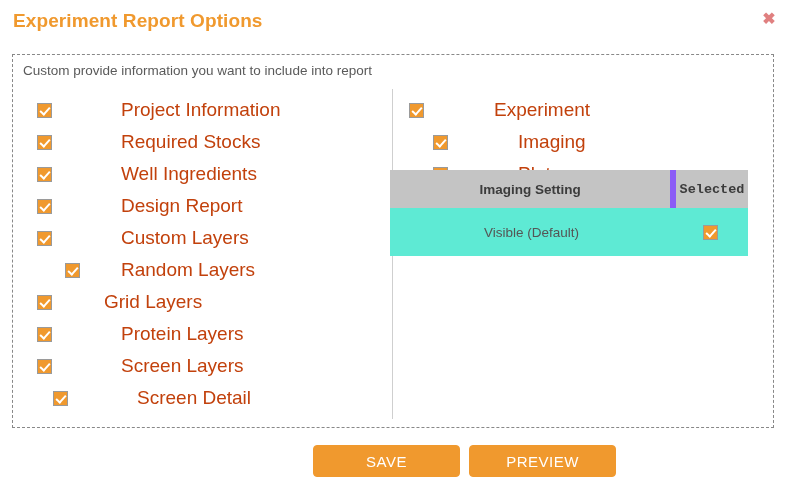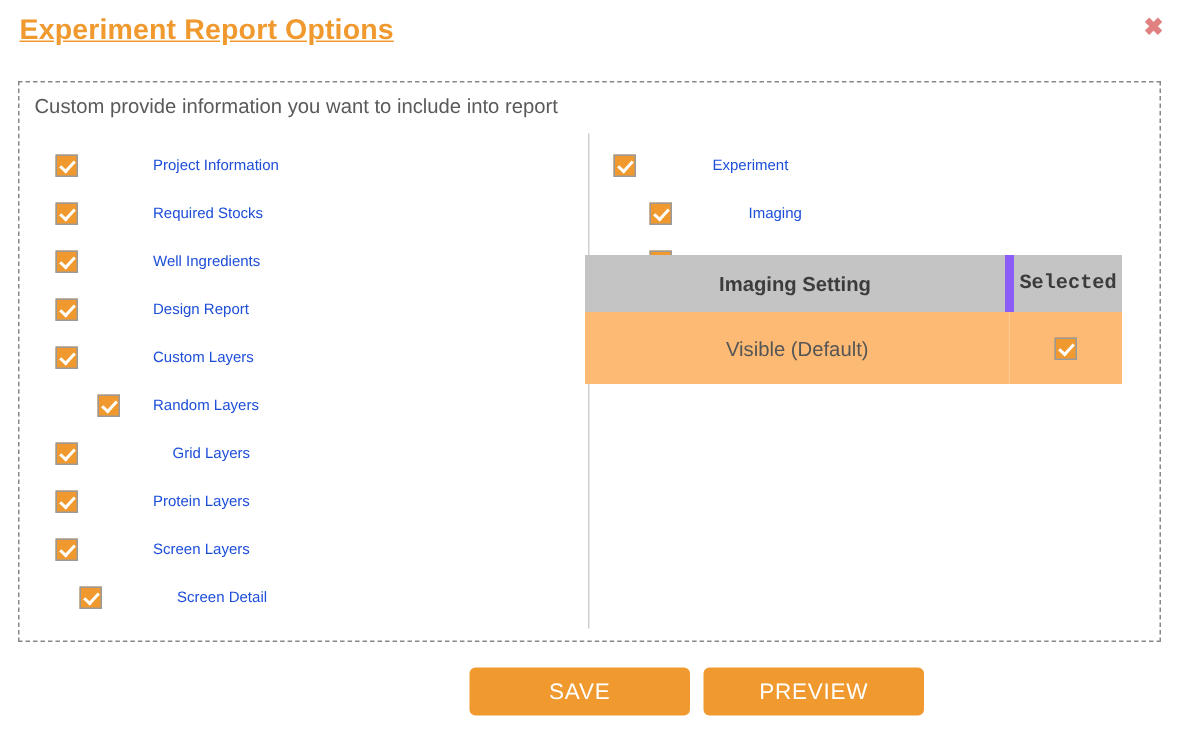--- a/index.html
+++ b/index.html
@@ -23,21 +23,20 @@
     width: 787px; height: 46px;
   }
   .dialog-title {
     position: absolute;
     left: 13px; top: 10px;
     font-size: 19px;
     font-weight: bold;
     color: #f0992e;
     letter-spacing: 0.1px;
     white-space: nowrap;
-    text-decoration: underline;
   }
   .close-x {
     position: absolute;
     left: 760px; top: 10px;
     width: 18px; height: 18px;
     font-size: 16px;
     font-weight: bold;
     line-height: 18px;
     text-align: center;
     color: #e08080;
@@ -95,24 +94,25 @@
   .cbox.checked::after {
     content: "";
     position: absolute;
     left: 4px; top: 1px;
     width: 4px; height: 8px;
     border: solid #ffffff;
     border-width: 0 2px 2px 0;
     transform: rotate(42deg);
   }
   .opt-label {
-    font-size: 10px;
-    color: #1d4ed8;
-    position: absolute;
-    white-space: nowrap;
+    font-size: 19px;
+    color: #c2410c;
+    position: absolute;
+    white-space: nowrap;
+    margin-left: 19px;
   }
 
   
   .img-table {
     position: absolute;
     left: 390px; top: 170px;
     width: 358px;
     border-collapse: collapse;
     font-size: 13.5px;
   }
@@ -132,21 +132,21 @@
     width: 72px;
     font-family: Liberation Mono, monospace;
   }
   .img-table tbody td {
     height: 48px;
     text-align: center;
     color: #555555;
     padding: 0;
     border: none;
   }
-  .img-table tbody tr.row-even td { background: #fdba74; }
+  .img-table tbody tr.row-even td { background: #5eead4; }
   .img-table tbody tr.row-odd  td { background: #f2f2f2; }
   .img-table tbody td .cbox { margin: 0 auto; }
   .cb-cell { display: flex; align-items: center; justify-content: center; }
 
   
   .footer {
     position: absolute;
     left: 0; top: 440px;
     width: 787px; height: 47px;
   }
@@ -214,21 +214,21 @@
       <div class="opt-row" style="left: 24px; top: 172px;">
         <span class="cbox checked"></span>
         <span class="opt-label" style="left: 65px;">Custom Layers</span>
       </div>
       <div class="opt-row" style="left: 24px; top: 204px; padding-left: 28px;">
         <span class="cbox checked"></span>
         <span class="opt-label" style="left: 65px;">Random Layers</span>
       </div>
       <div class="opt-row" style="left: 24px; top: 236px;">
         <span class="cbox checked"></span>
-        <span class="opt-label" style="left: 78px;">Grid Layers</span>
+        <span class="opt-label" style="left: 48px;">Grid Layers</span>
       </div>
       <div class="opt-row" style="left: 24px; top: 268px;">
         <span class="cbox checked"></span>
         <span class="opt-label" style="left: 65px;">Protein Layers</span>
       </div>
       <div class="opt-row" style="left: 24px; top: 300px;">
         <span class="cbox checked"></span>
         <span class="opt-label" style="left: 65px;">Screen Layers</span>
       </div>
       <div class="opt-row" style="left: 40px; top: 332px; justify-content: center;">

